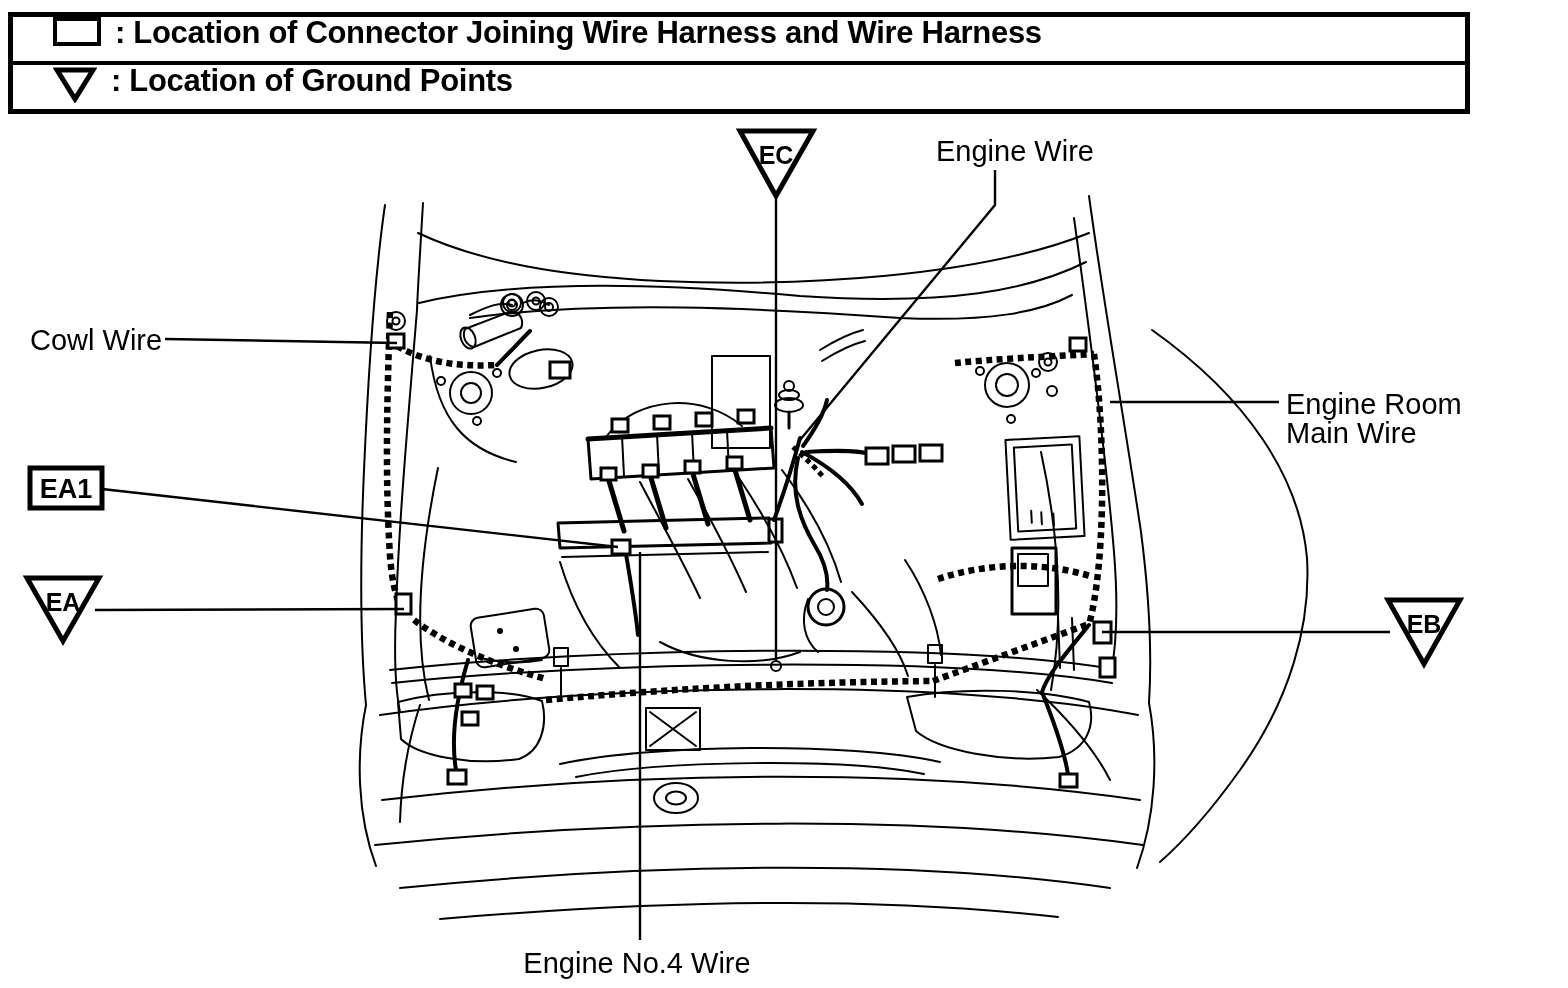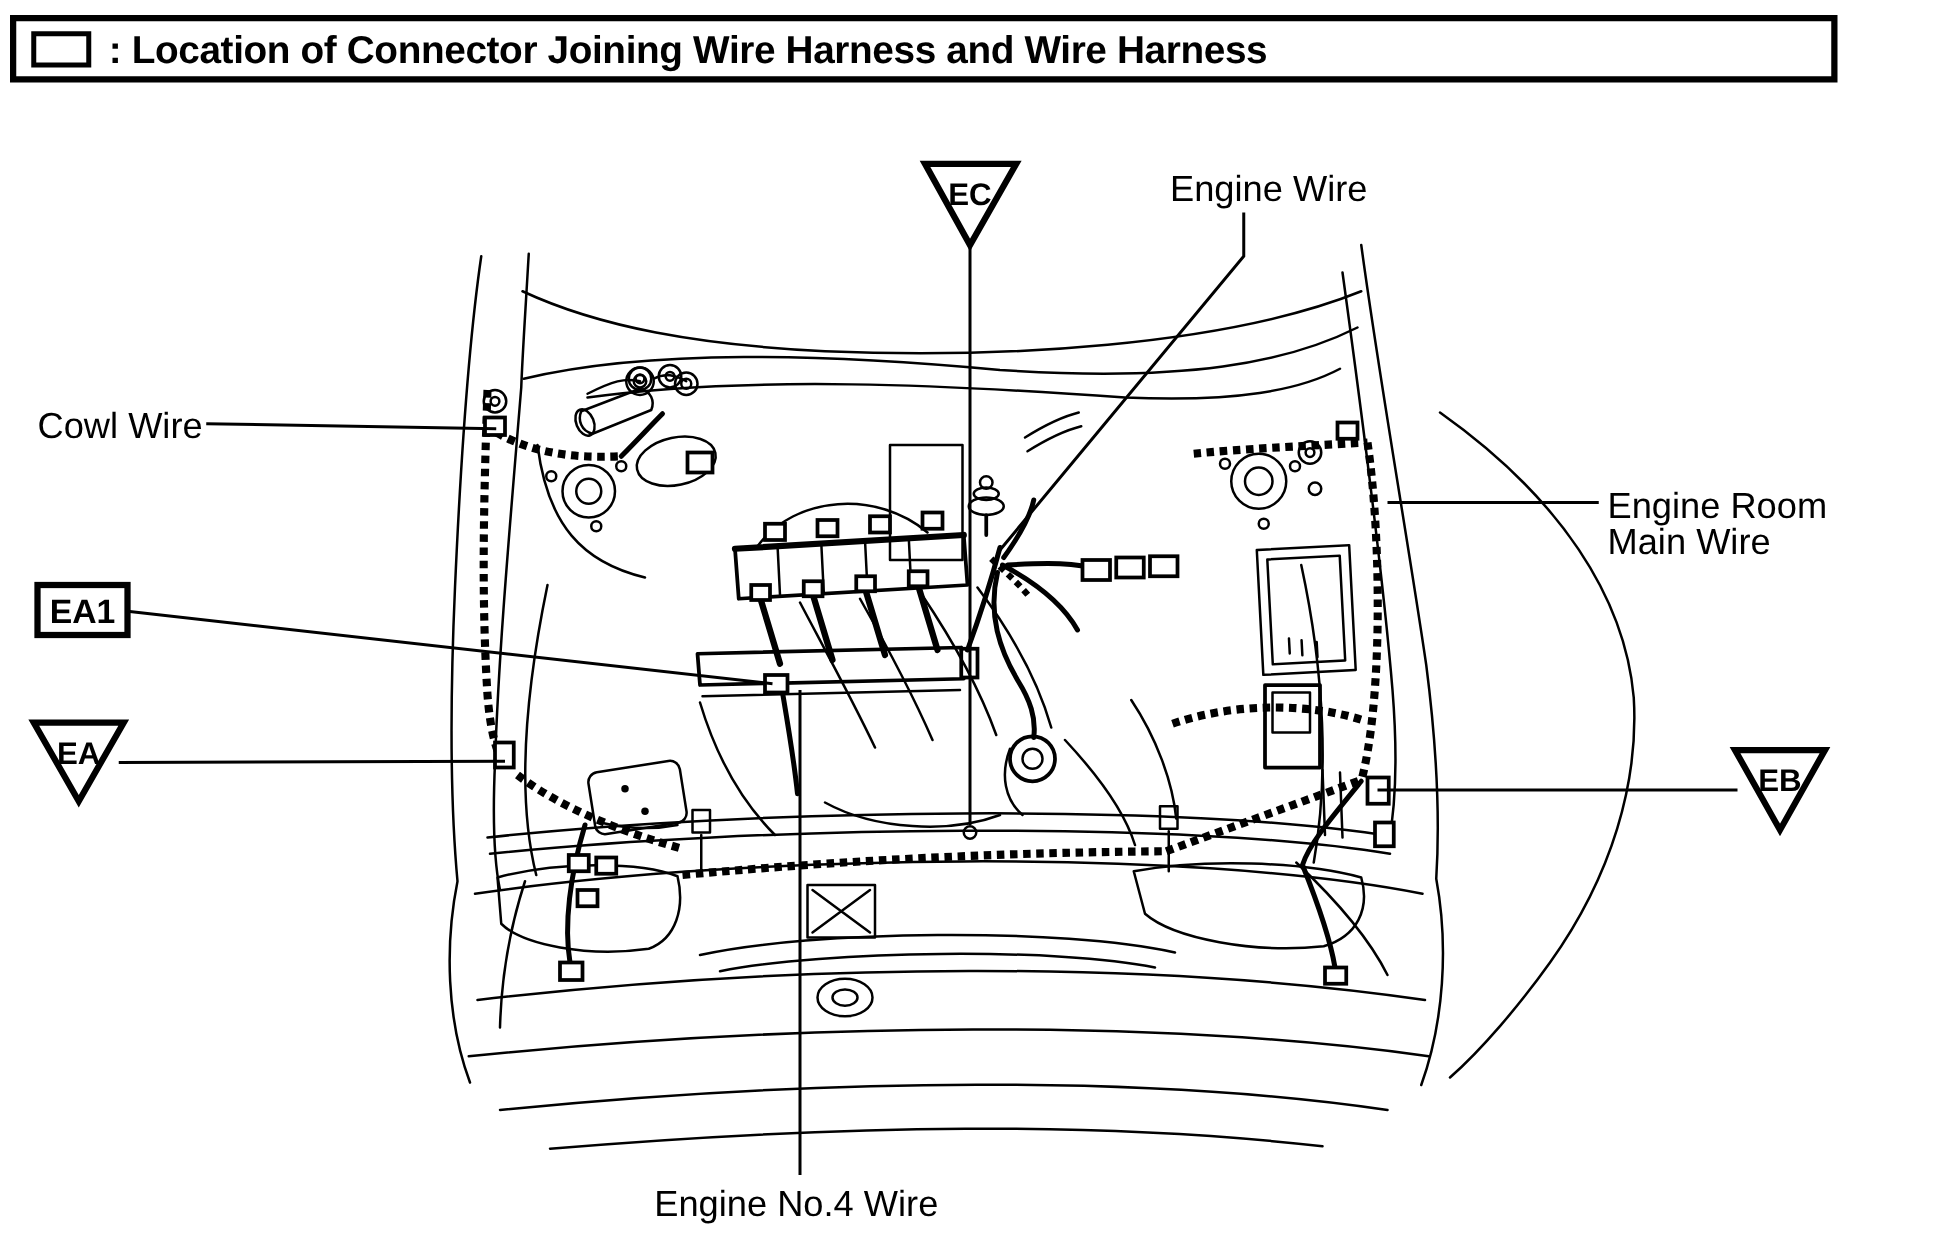--- a/index.html
+++ b/index.html
@@ -1,20 +1,20 @@
 <!DOCTYPE html>
 <html><head>
 <meta charset="utf-8">
 <style>
   html,body{margin:0;padding:0;background:#ffffff;}
   .page{position:relative;width:1568px;height:988px;background:#ffffff;overflow:hidden;
         font-family:"Liberation Sans",sans-serif;color:#000;}
   
   .legend{position:absolute;left:8px;top:12px;width:1452px;border:5px solid #000;background:#fff;}
-  .legend-row{height:44px;display:flex;align-items:center;padding-left:12px;}
+  .legend-row{height:44px;display:flex;align-items:flex-start;padding-left:40px;}
   .legend-row.second{border-top:4px solid #000;}
   .sym-rect{width:40px;height:21px;border:4px solid #000;display:inline-block;flex:0 0 auto;}
   .sym-tri{flex:0 0 auto;display:block;}
   .sym-tri polygon{fill:none;stroke:#000;stroke-width:5;}
   .legend-text{font-weight:700;font-size:31px;line-height:1;letter-spacing:-0.3px;
                margin-left:14px;white-space:nowrap;}
   
   svg.diagram{position:absolute;left:0;top:0;}
   .ln{fill:none;stroke:#000;stroke-width:2;stroke-linecap:round;stroke-linejoin:round;}
   .ln3{fill:none;stroke:#000;stroke-width:3;stroke-linecap:round;stroke-linejoin:round;}
@@ -31,20 +31,26 @@
 </style>
 </head>
 <body>
 
 <div class="page">
 
   <div class="legend">
     <div class="legend-row">
       <span class="sym-rect"></span>
       <span class="legend-text">: Location of Connector Joining Wire Harness and Wire Harness</span>
+    </div>
+    <div class="legend-row second">
+      <svg class="sym-tri" width="44" height="38">
+        <polygon points="4,5 40,5 22,34"></polygon>
+      </svg>
+      <span class="legend-text">: Location of Ground Points</span>
     </div>
   </div>
 
   <svg class="diagram" width="1568" height="988" viewBox="0 0 1568 988">
 
     <g>
       <path class="ln" d="M 385,205 C 374,280 368,380 364,470 C 360,560 360,640 366,705 C 356,755 357,815 376,866"></path>
       <path class="ln" d="M 423,203 C 420,255 418,283 417,310 C 408,420 399,520 396,610 C 394,655 395,688 400,712"></path>
       <path class="ln" d="M 1089,196 C 1103,300 1126,430 1141,532 C 1150,602 1152,655 1149,703 C 1159,757 1155,818 1137,868"></path>
       <path class="ln" d="M 1074,218 C 1088,320 1106,455 1114,552 C 1118,602 1117,642 1111,674"></path>

